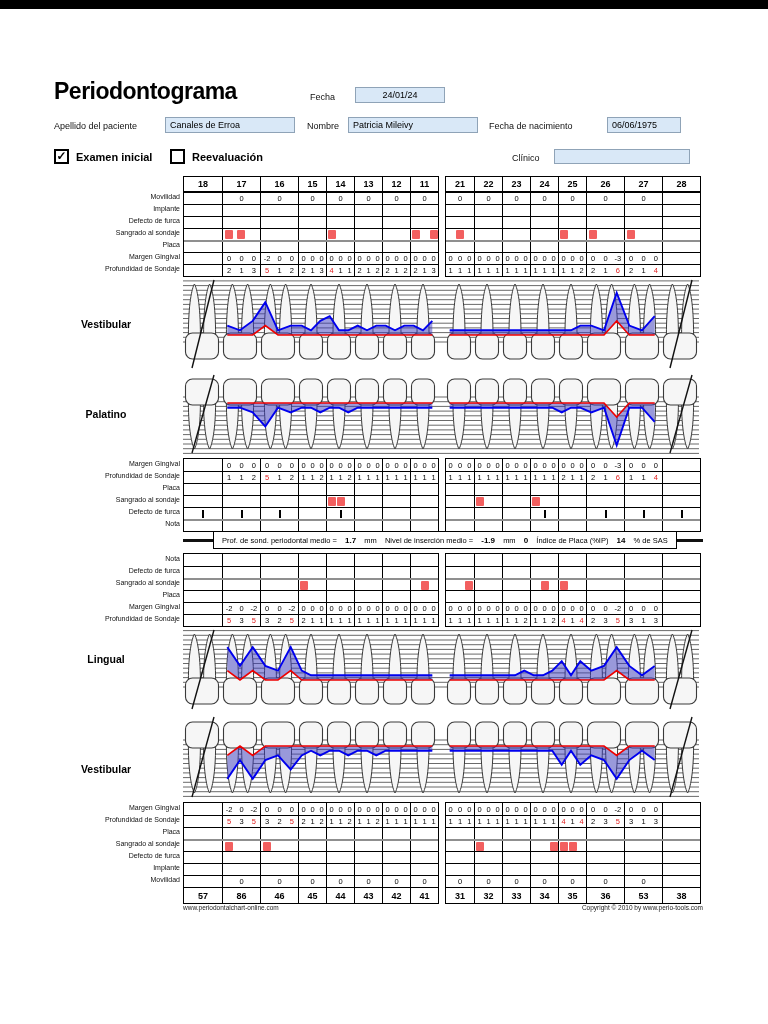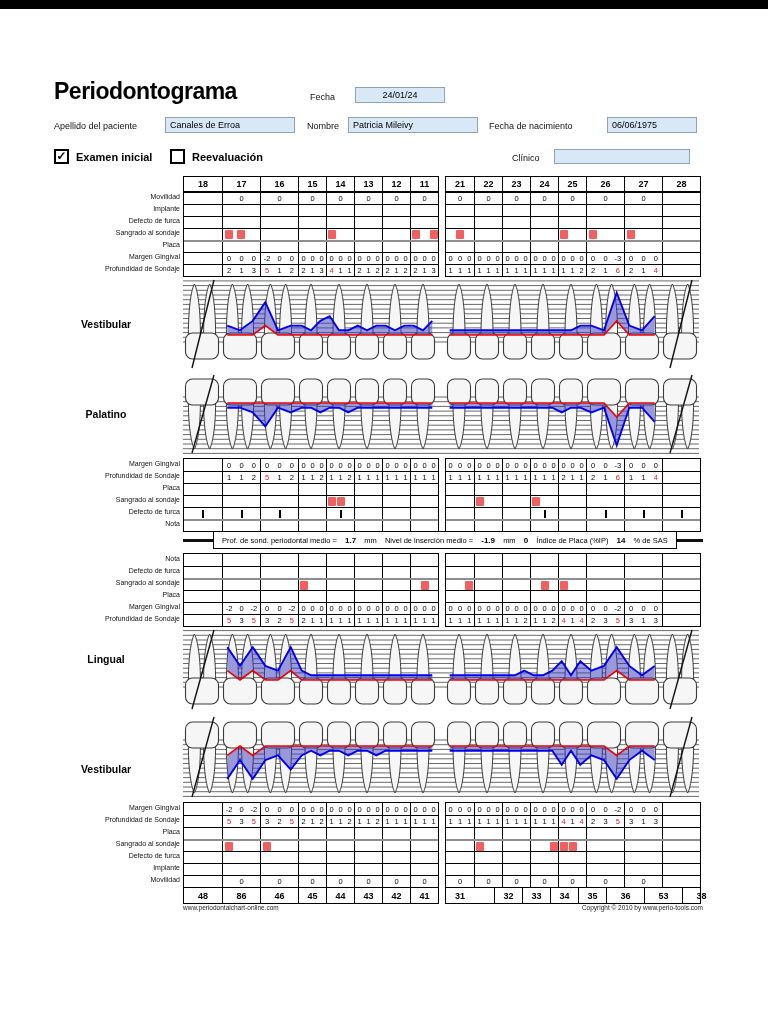--- a/index.html
+++ b/index.html
@@ -40,21 +40,21 @@
 <div id="page-title" class="abs">Periodontograma</div>
 
 <div class="abs flabel" style="left:310px;top:92px;">Fecha</div>
 <div class="abs fieldbox" style="left:355px;top:87px;width:90px;text-align:center;">24/01/24</div>
 
 <div class="abs flabel" style="left:54px;top:121px;">Apellido del paciente</div>
 <div class="abs fieldbox" style="left:165px;top:117px;width:130px;">Canales de Erroa</div>
 <div class="abs flabel" style="left:307px;top:121px;">Nombre</div>
 <div class="abs fieldbox" style="left:348px;top:117px;width:130px;">Patricia Mileivy</div>
 <div class="abs flabel" style="left:489px;top:121px;">Fecha de nacimiento</div>
-<div class="abs fieldbox" style="left:607px;top:117px;width:90px;">06/06/1975</div>
+<div class="abs fieldbox" style="left:607px;top:117px;width:74px;">06/06/1975</div>
 
 <div class="abs cb" style="left:54px;top:149px;"><span id="cb1">✓</span></div>
 <div class="abs cblabel" style="left:76px;top:151px;">Examen inicial</div>
 <div class="abs cb" style="left:170px;top:149px;"><span id="cb2"></span></div>
 <div class="abs cblabel" style="left:192px;top:151px;">Reevaluación</div>
 <div class="abs flabel" style="left:512px;top:153px;">Clínico</div>
 <div class="abs fieldbox" style="left:554px;top:149px;width:136px;height:15px;"></div>
 
 <div class="seclabel" style="top:318px;">Vestibular</div>
 <div class="seclabel" style="top:408px;">Palatino</div>
@@ -1225,21 +1225,21 @@
         <div class="tcell" style="flex-basis: 38px;"></div>
         <div class="tcell" style="flex-basis: 38px;">0</div>
         <div class="tcell" style="flex-basis: 38px;">0</div>
         <div class="tcell" style="flex-basis: 28px;">0</div>
         <div class="tcell" style="flex-basis: 28px;">0</div>
         <div class="tcell" style="flex-basis: 28px;">0</div>
         <div class="tcell" style="flex-basis: 28px;">0</div>
         <div class="tcell" style="flex-basis: 28px;">0</div>
       </div>
       <div class="trow hrow-b">
-        <div class="tcell hnum" style="flex-basis: 38px;">48</div>
+        <div class="tcell hnum" style="flex-basis: 38px;">57</div>
         <div class="tcell hnum" style="flex-basis: 38px;">86</div>
         <div class="tcell hnum" style="flex-basis: 38px;">46</div>
         <div class="tcell hnum" style="flex-basis: 28px;">45</div>
         <div class="tcell hnum" style="flex-basis: 28px;">44</div>
         <div class="tcell hnum" style="flex-basis: 28px;">43</div>
         <div class="tcell hnum" style="flex-basis: 28px;">42</div>
         <div class="tcell hnum" style="flex-basis: 28px;">41</div>
       </div>
     </div>
     <div class="qtable" style="left: 445px; top: 802px; width: 254px;">
@@ -1404,21 +1404,21 @@
         <div class="tcell" style="flex-basis: 28px;">0</div>
         <div class="tcell" style="flex-basis: 28px;">0</div>
         <div class="tcell" style="flex-basis: 28px;">0</div>
         <div class="tcell" style="flex-basis: 28px;">0</div>
         <div class="tcell" style="flex-basis: 38px;">0</div>
         <div class="tcell" style="flex-basis: 38px;">0</div>
         <div class="tcell" style="flex-basis: 38px;"></div>
       </div>
       <div class="trow hrow-b">
         <div class="tcell hnum" style="flex-basis: 28px;">31</div>
-        <div class="tcell hnum" style="flex-basis: 28px; margin-left: 20px;">32</div>
+        <div class="tcell hnum" style="flex-basis: 28px;">32</div>
         <div class="tcell hnum" style="flex-basis: 28px;">33</div>
         <div class="tcell hnum" style="flex-basis: 28px;">34</div>
         <div class="tcell hnum" style="flex-basis: 28px;">35</div>
         <div class="tcell hnum" style="flex-basis: 38px;">36</div>
         <div class="tcell hnum" style="flex-basis: 38px;">53</div>
         <div class="tcell hnum" style="flex-basis: 38px;">38</div>
       </div>
     </div>
   </div>
 <div id="labels-root">

